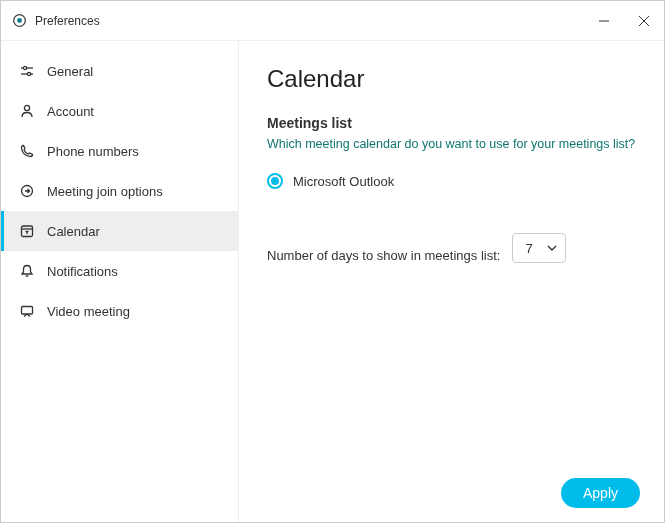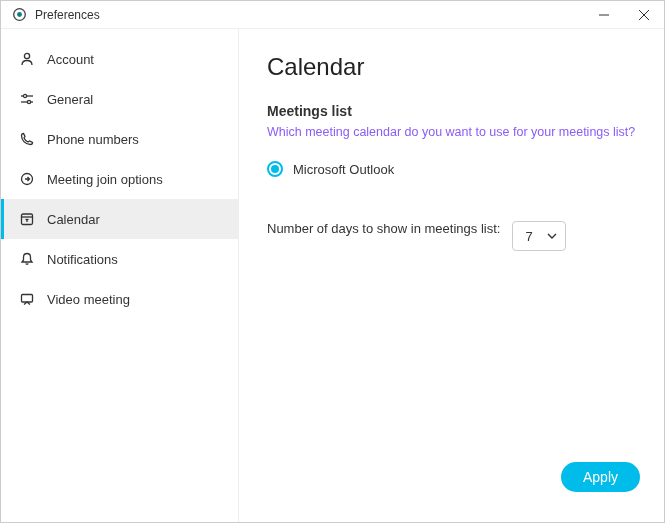--- a/index.html
+++ b/index.html
@@ -11,21 +11,21 @@
     body {
       width: 665px;
       height: 523px;
       background: #fff;
       border: 1px solid #ccc;
       display: flex;
       flex-direction: column;
       overflow: hidden;
     }
     .titlebar {
-      height: 28px;
+      height: 40px;
       display: flex;
       align-items: center;
       padding-left: 10px;
       font-size: 12px;
       color: #333;
       border-bottom: 1px solid #eee;
     }
     .titlebar .app-icon {
       width: 16px;
       height: 16px;
@@ -95,21 +95,21 @@
       margin-bottom: 22px;
     }
     .section-title {
       font-size: 14px;
       font-weight: 600;
       color: #333;
       margin-bottom: 6px;
     }
     .section-desc {
       font-size: 12.5px;
-      color: #8b5cf6;
+      color: #0f766e;
       margin-bottom: 22px;
     }
     .radio-row {
       display: flex;
       align-items: center;
       margin-bottom: 44px;
       cursor: pointer;
     }
     .radio-outer {
       width: 16px;
@@ -126,40 +126,40 @@
       height: 8px;
       border-radius: 50%;
       background: #00bceb;
     }
     .radio-label {
       font-size: 13px;
       color: #333;
     }
     .field-row {
       display: flex;
-      align-items: flex-start;
+      align-items: flex-end;
       font-size: 13px;
       color: #333;
     }
     .select-box {
       margin-left: 12px;
       border: 1px solid #ccc;
       border-radius: 4px;
       height: 30px;
       width: 54px;
       display: flex;
       align-items: center;
       justify-content: space-between;
       padding: 0 8px 0 12px;
       cursor: pointer;
       font-size: 13px;
     }
     .footer {
       position: absolute;
-      bottom: 30px;
+      bottom: 14px;
       right: 24px;
     }
     .apply-btn {
       background: #00bceb;
       color: #fff;
       border: none;
       border-radius: 16px;
       padding: 7px 22px;
       font-size: 14px;
       cursor: pointer;
@@ -191,37 +191,37 @@
     </div>
   </div>
 </div>
 
 <div class="body">
   <div class="sidebar">
 
     <div class="sidebar-item">
       <span class="icon">
         <svg width="16" height="16" viewBox="0 0 16 16" fill="none" stroke="#333" stroke-width="1.3">
-          <circle cx="8" cy="5" r="2.6"></circle>
-            <path d="M3 14c0-2.8 2.2-4.5 5-4.5s5 1.7 5 4.5"></path>
-        </svg>
-      </span>
-      <span>Account</span>
-    </div>
-
-    <div class="sidebar-item">
-      <span class="icon">
-        <svg width="16" height="16" viewBox="0 0 16 16" fill="none" stroke="#333" stroke-width="1.3">
           <line x1="2" y1="5" x2="14" y2="5"></line>
             <circle cx="6" cy="5" r="1.6" fill="#fff"></circle>
           <line x1="2" y1="11" x2="14" y2="11"></line>
             <circle cx="10" cy="11" r="1.6" fill="#fff"></circle>
         </svg>
       </span>
       <span>General</span>
+    </div>
+
+    <div class="sidebar-item">
+      <span class="icon">
+        <svg width="16" height="16" viewBox="0 0 16 16" fill="none" stroke="#333" stroke-width="1.3">
+          <circle cx="8" cy="5" r="2.6"></circle>
+            <path d="M3 14c0-2.8 2.2-4.5 5-4.5s5 1.7 5 4.5"></path>
+        </svg>
+      </span>
+      <span>Account</span>
     </div>
 
     <div class="sidebar-item">
       <span class="icon">
         <svg width="16" height="16" viewBox="0 0 16 16" fill="none" stroke="#333" stroke-width="1.3">
           <path d="M4.5 2.5c-1 0-2 .8-2 2 0 5 4 9 9 9 1.2 0 2-1 2-2l-3-1.5-1.5 1c-1.5-.7-3.3-2.5-4-4l1-1.5L4.5 2.5z"></path>
         </svg>
       </span>
       <span>Phone numbers</span>
     </div>

